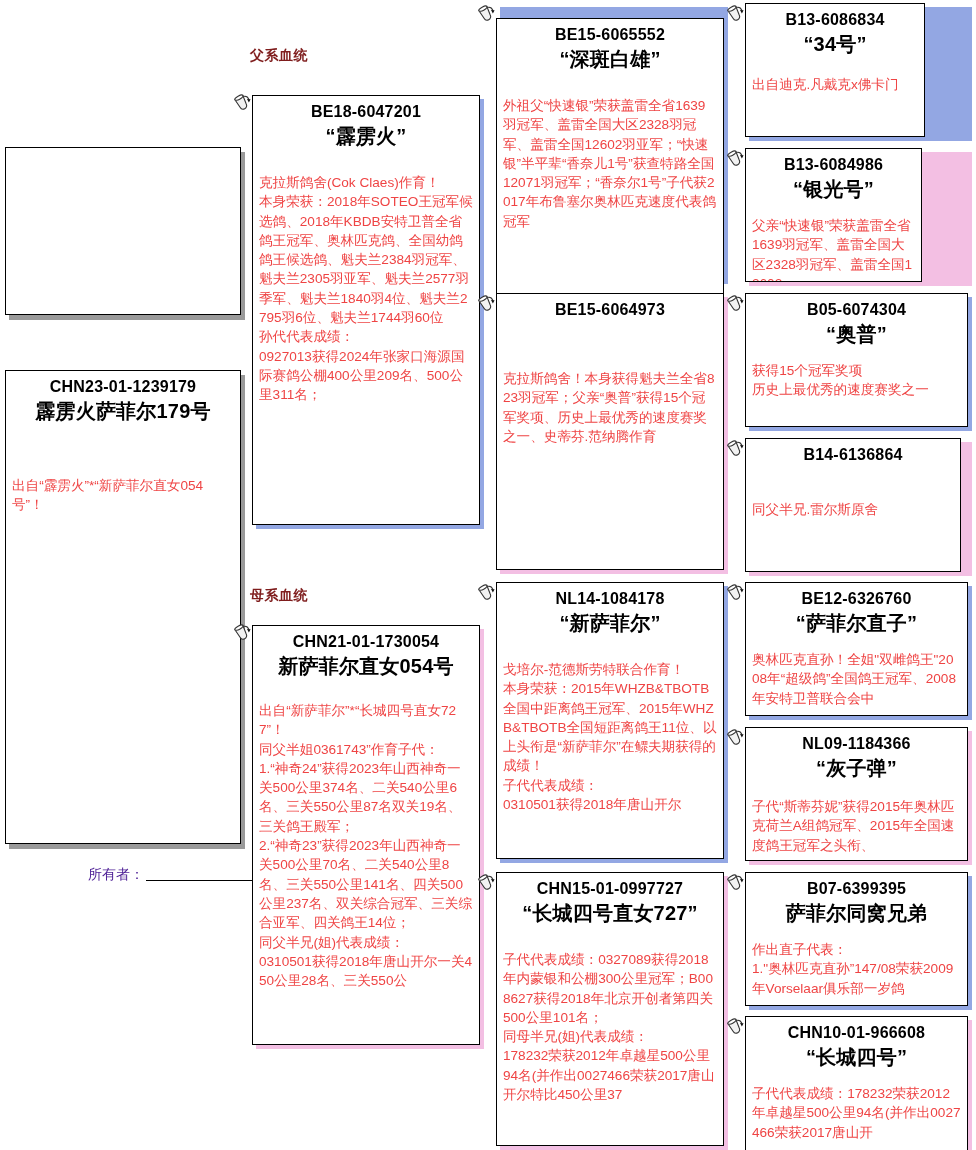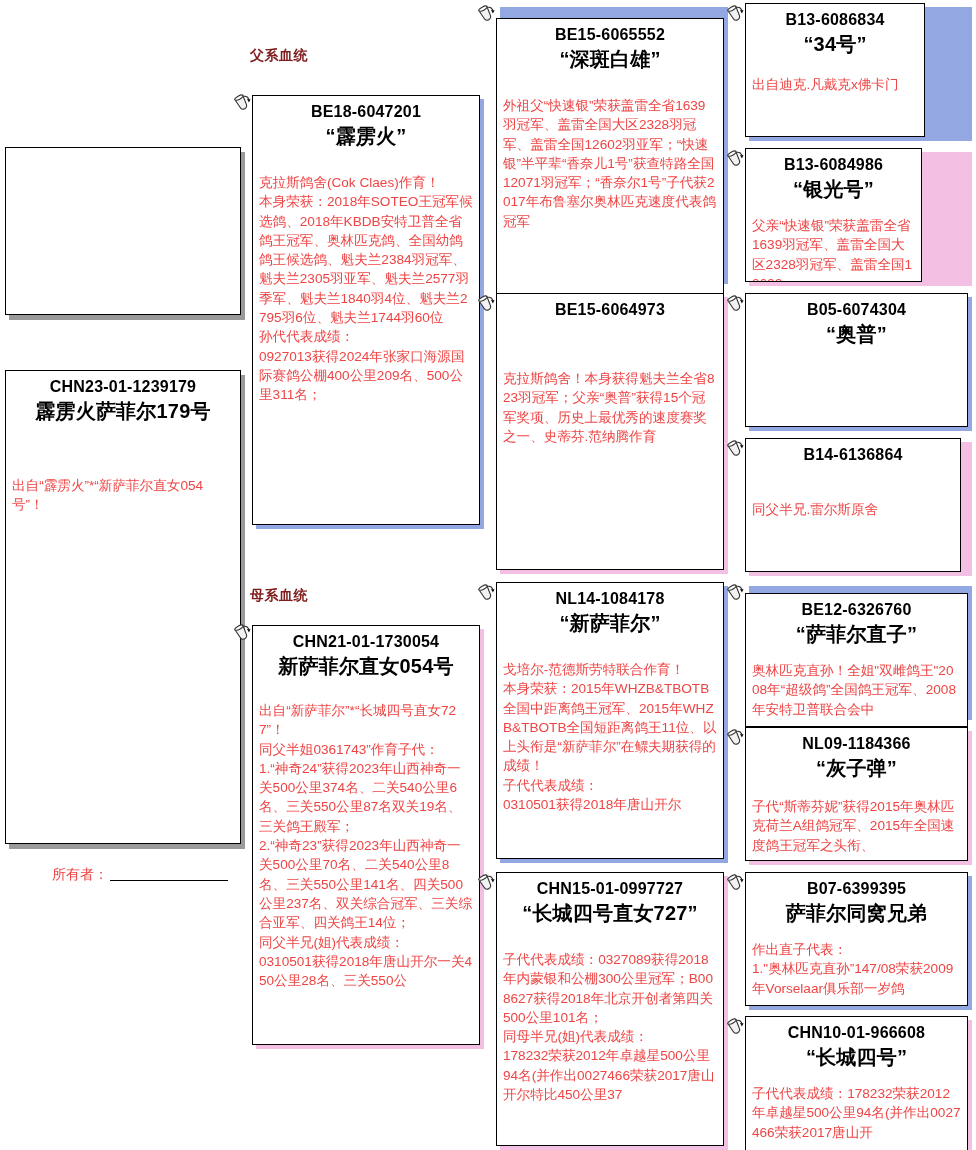--- a/index.html
+++ b/index.html
@@ -80,24 +80,25 @@
     font-size: 14px;
     font-weight: bold;
     color: #7f1d1d;
     letter-spacing: 0.5px;
   }
 
   
   .owner-wrap {
     position: absolute;
     font-size: 14px;
-    color: #ef4444;
+    color: #4c1d95;
     display: flex;
     align-items: flex-end;
     gap: 2px;
+    margin-left: 36px;
   }
   .owner-rule {
     display: inline-block;
     width: 118px;
     border-bottom: 1.6px solid #000;
     height: 1px;
     margin-bottom: 3px;
   }
 </style>
 </head>
@@ -189,31 +190,33 @@
   <div class="card" style="left:745px; top:148px; width:177px; height:134px;">
     <div class="hdr ring">B13-6084986</div>
     <div class="hdr nick">“银光号”</div>
     <div class="body" style="padding-top:14px;">父亲“快速银”荣获盖雷全省1639羽冠军、盖雷全国大区2328羽冠军、盖雷全国12602</div>
   </div>
 
   <div class="shadow sh-blue" style="left:749px; top:297px; width:223px; height:134px;"></div>
   <div class="card" style="left:745px; top:293px; width:223px; height:134px;">
     <div class="hdr ring">B05-6074304</div>
     <div class="hdr nick">“奥普”</div>
+    <div class="body" style="padding-top:14px;">获得15个冠军奖项
+历史上最优秀的速度赛奖之一</div>
   </div>
 
   <div class="shadow sh-pink" style="left:749px; top:442px; width:223px; height:134px;"></div>
   <div class="card" style="left:745px; top:438px; width:216px; height:134px;">
     <div class="hdr ring">B14-6136864</div>
     <div class="hdr nick"></div>
     <div class="body" style="padding-top:34px;">同父半兄.雷尔斯原舍</div>
   </div>
 
   <div class="shadow sh-blue" style="left:749px; top:586px; width:223px; height:134px;"></div>
-  <div class="card" style="left:745px; top:582px; width:223px; height:134px;margin-top:11px;">
+  <div class="card" style="left:745px; top:582px; width:223px; height:134px;">
     <div class="hdr ring">BE12-6326760</div>
     <div class="hdr nick">“萨菲尔直子”</div>
     <div class="body" style="padding-top:14px;">奥林匹克直孙！全姐"双雌鸽王"2008年“超级鸽”全国鸽王冠军、2008年安特卫普联合会中</div>
   </div>
 
   <div class="shadow sh-pink" style="left:749px; top:731px; width:223px; height:134px;"></div>
   <div class="card" style="left:745px; top:727px; width:223px; height:134px;">
     <div class="hdr ring">NL09-1184366</div>
     <div class="hdr nick">“灰子弹”</div>
     <div class="body" style="padding-top:16px;">子代“斯蒂芬妮”获得2015年奥林匹克荷兰A组鸽冠军、2015年全国速度鸽王冠军之头衔、</div>

